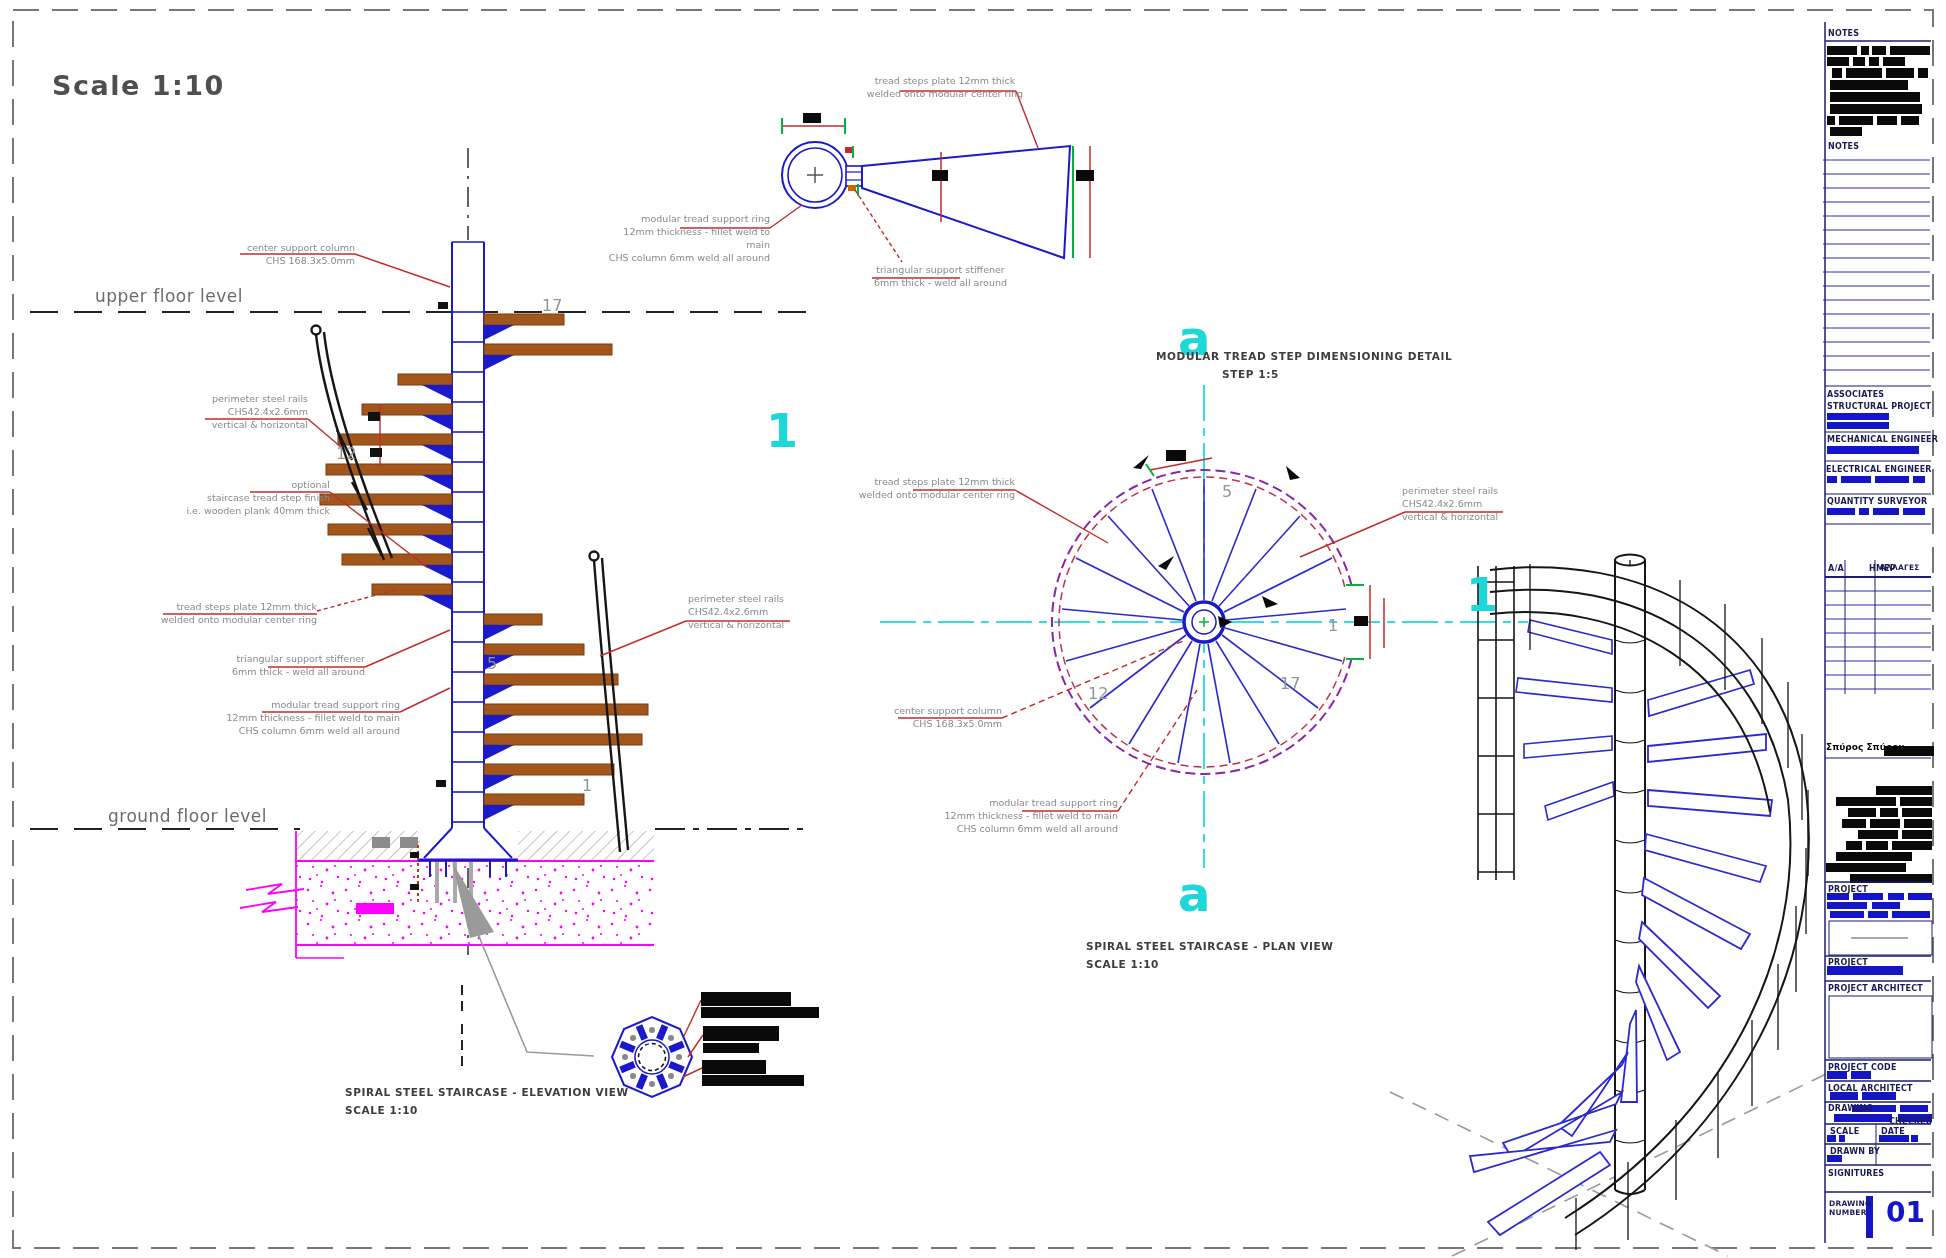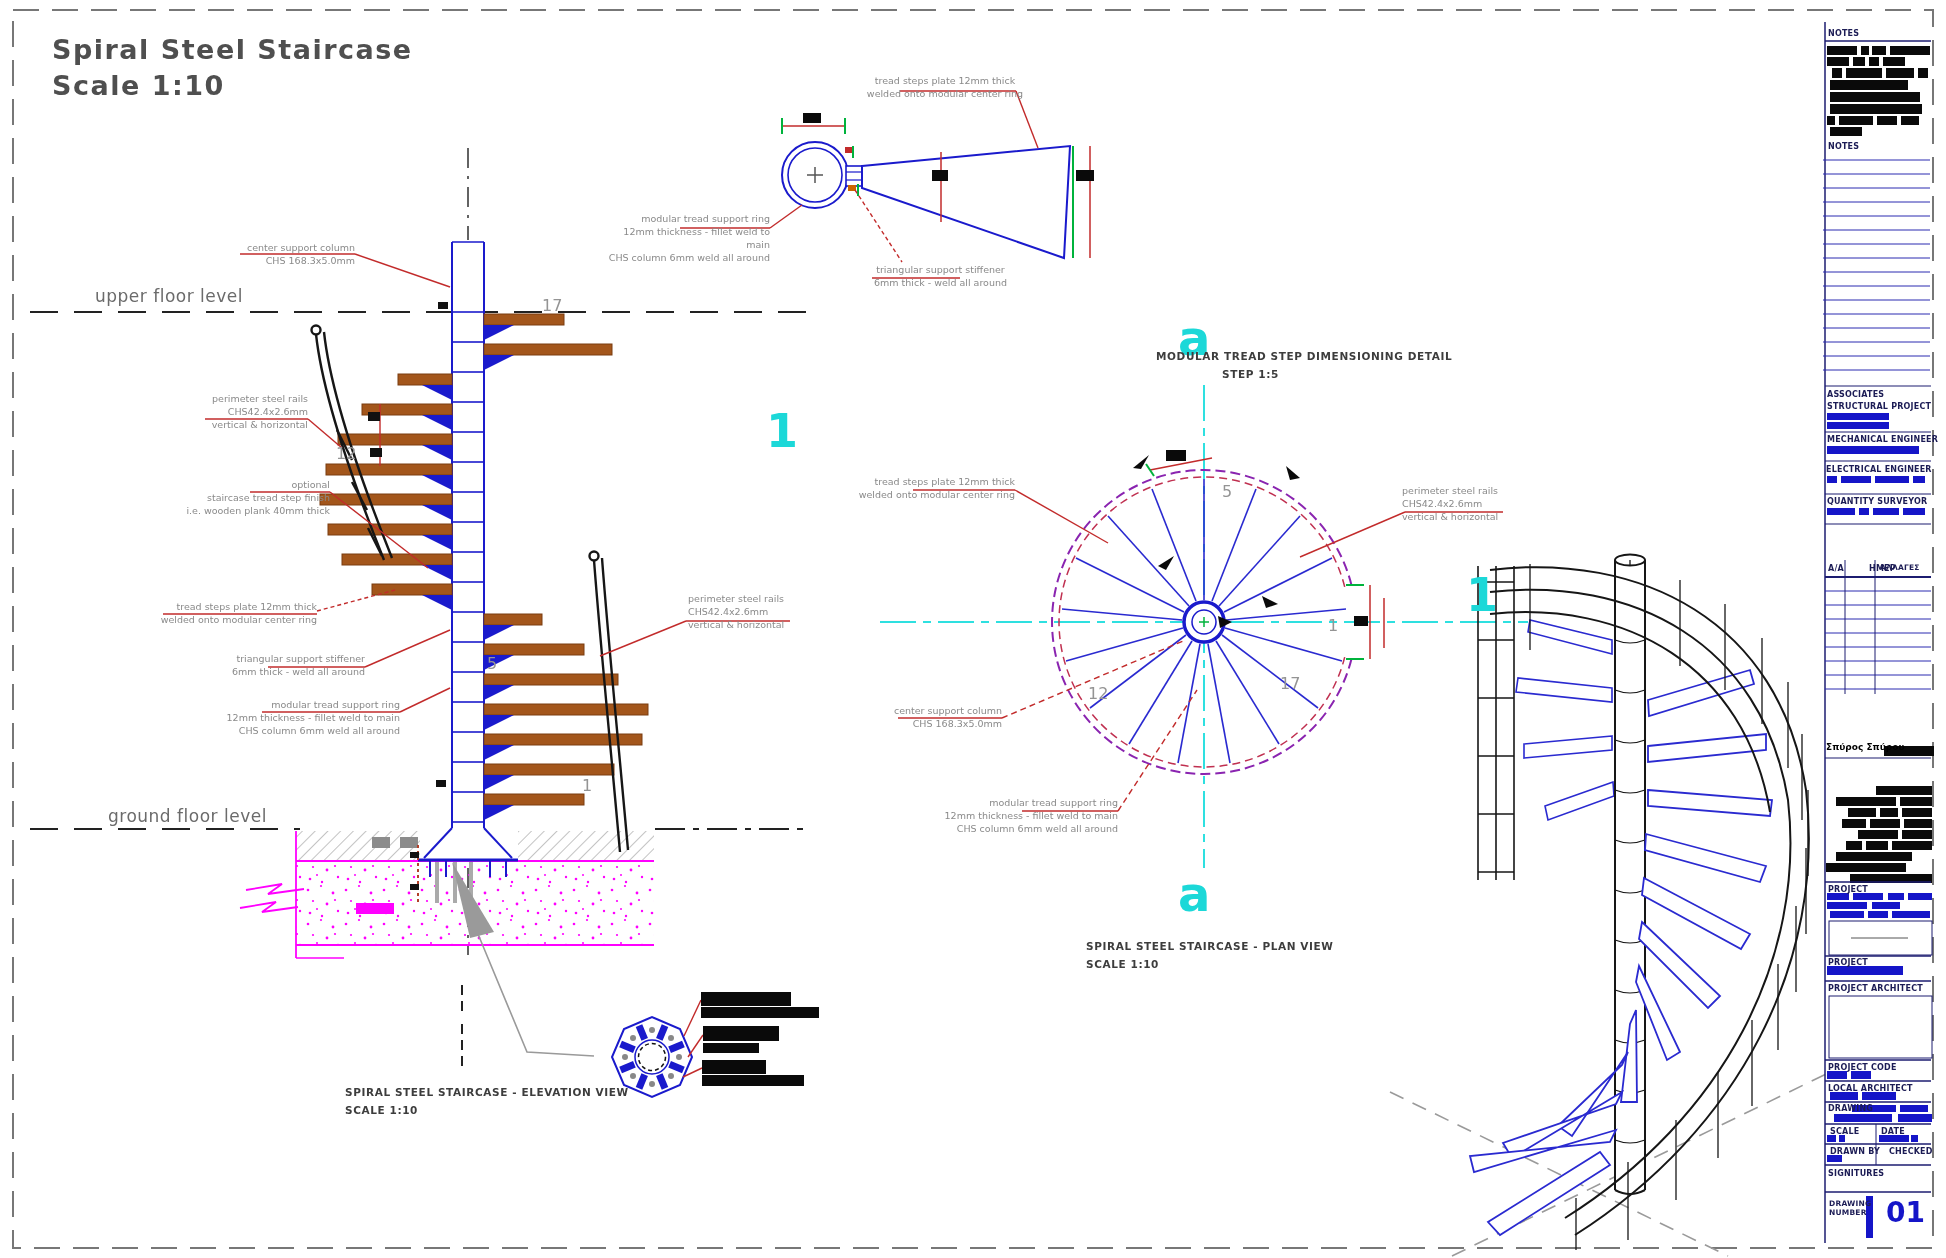--- a/index.html
+++ b/index.html
@@ -555,21 +555,20 @@
     </g>
     <line x1="1876" y1="1124" x2="1876" y2="1165" stroke="#1c1c70" stroke-width="1"></line>
     <line x1="1825" y1="1144" x2="1931" y2="1144" stroke="#1c1c70" stroke-width="1.4"></line>
     <rect x="1827" y="1155" width="15" height="7" fill="#1515c8"></rect>
     <line x1="1825" y1="1165" x2="1931" y2="1165" stroke="#1c1c70" stroke-width="1.4"></line>
     <line x1="1825" y1="1192" x2="1931" y2="1192" stroke="#1c1c70" stroke-width="1.4"></line>
     <rect x="1866" y="1196" width="7" height="42" fill="#1515c8"></rect>
   </g>
 </svg>
 
-<div class="abs title" style="left:52px;top:34px;">Spiral Steel Staircase</div>
 <div class="abs title" style="left:52px;top:70px;">Scale 1:10</div>
 
 <div class="floor" style="left:95px;top:286px;">upper floor level</div>
 <div class="floor" style="left:108px;top:806px;">ground floor level</div>
 
 <div class="lbl" style="left:215px;top:241px;width:140px;text-align:right;">center support column
 CHS 168.3x5.0mm</div>
 <div class="lbl" style="left:168px;top:392px;width:140px;text-align:right;">perimeter steel rails
 CHS42.4x2.6mm
 vertical &amp; horizontal</div>
@@ -641,19 +640,19 @@
 <div class="firm" style="left:1826px;top:742px;">Σπύρος Σπύρου</div>
 <div class="tb" style="left:1828px;top:885px;">PROJECT</div>
 <div class="tb" style="left:1828px;top:958px;">PROJECT</div>
 <div class="tb" style="left:1828px;top:984px;">PROJECT ARCHITECT</div>
 <div class="tb" style="left:1828px;top:1063px;">PROJECT CODE</div>
 <div class="tb" style="left:1828px;top:1084px;">LOCAL ARCHITECT</div>
 <div class="tb" style="left:1828px;top:1104px;">DRAWING</div>
 <div class="tb" style="left:1830px;top:1127px;">SCALE</div>
 <div class="tb" style="left:1881px;top:1127px;">DATE</div>
 <div class="tb" style="left:1830px;top:1147px;">DRAWN BY</div>
-<div class="tb" style="left:1881px;top:1147px;padding-left:8px;">CHECKED</div>
+<div class="tb" style="left:1881px;top:1117px;padding-left:8px;">CHECKED</div>
 <div class="tb" style="left:1828px;top:1169px;">SIGNITURES</div>
 <div class="tb" style="left:1829px;top:1200px;font-size:7.5px;">DRAWING
 NUMBER</div>
 <div class="dwgno" style="left:1886px;top:1196px;">01</div>
 
 </div>
 
 </body></html>

